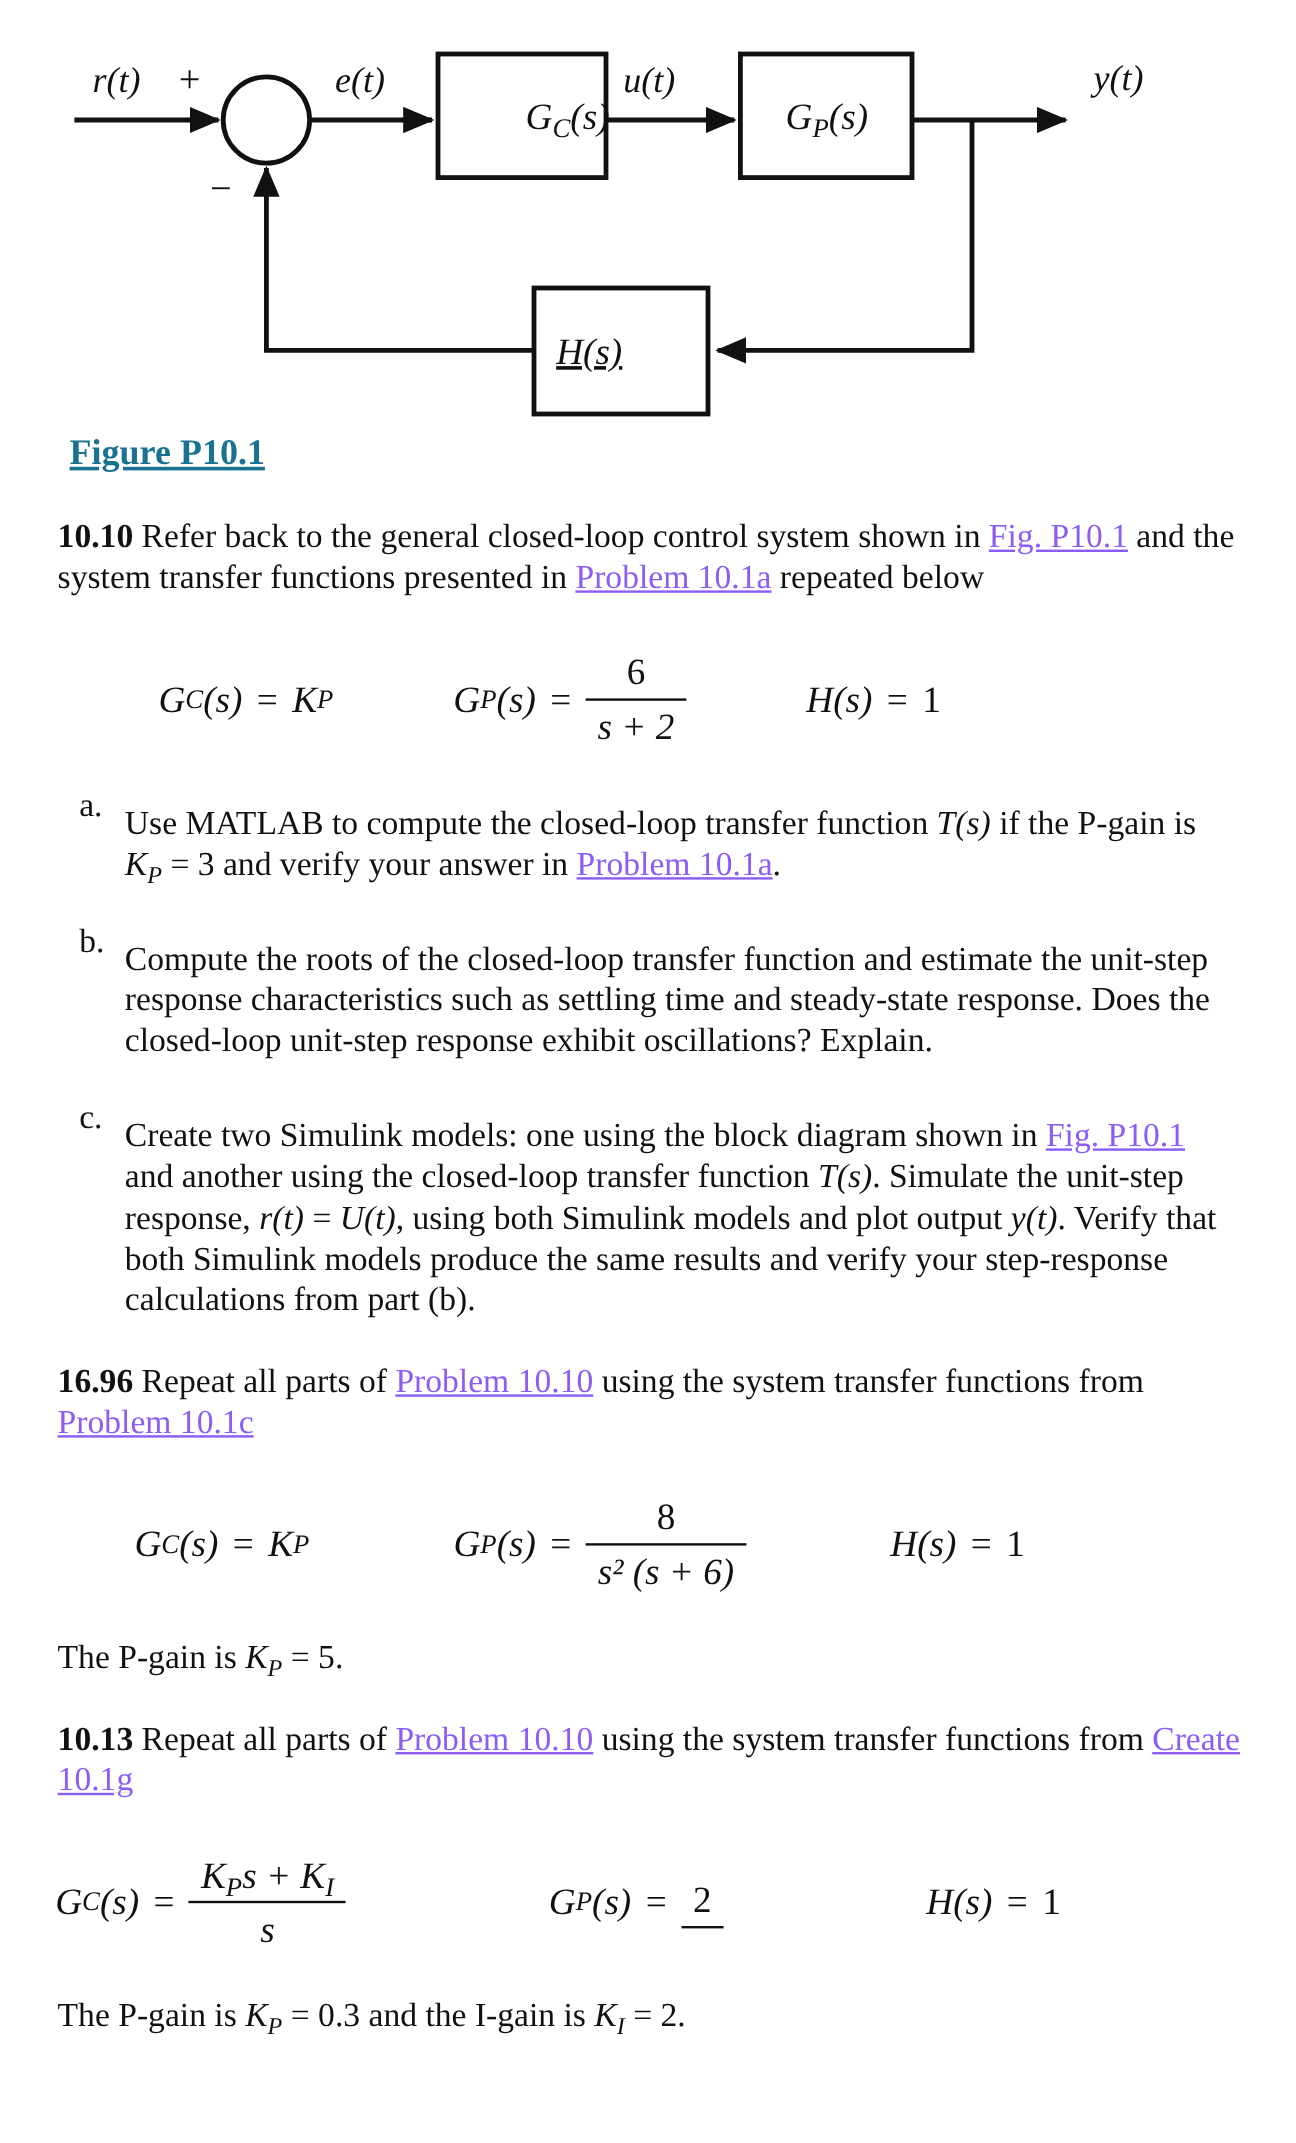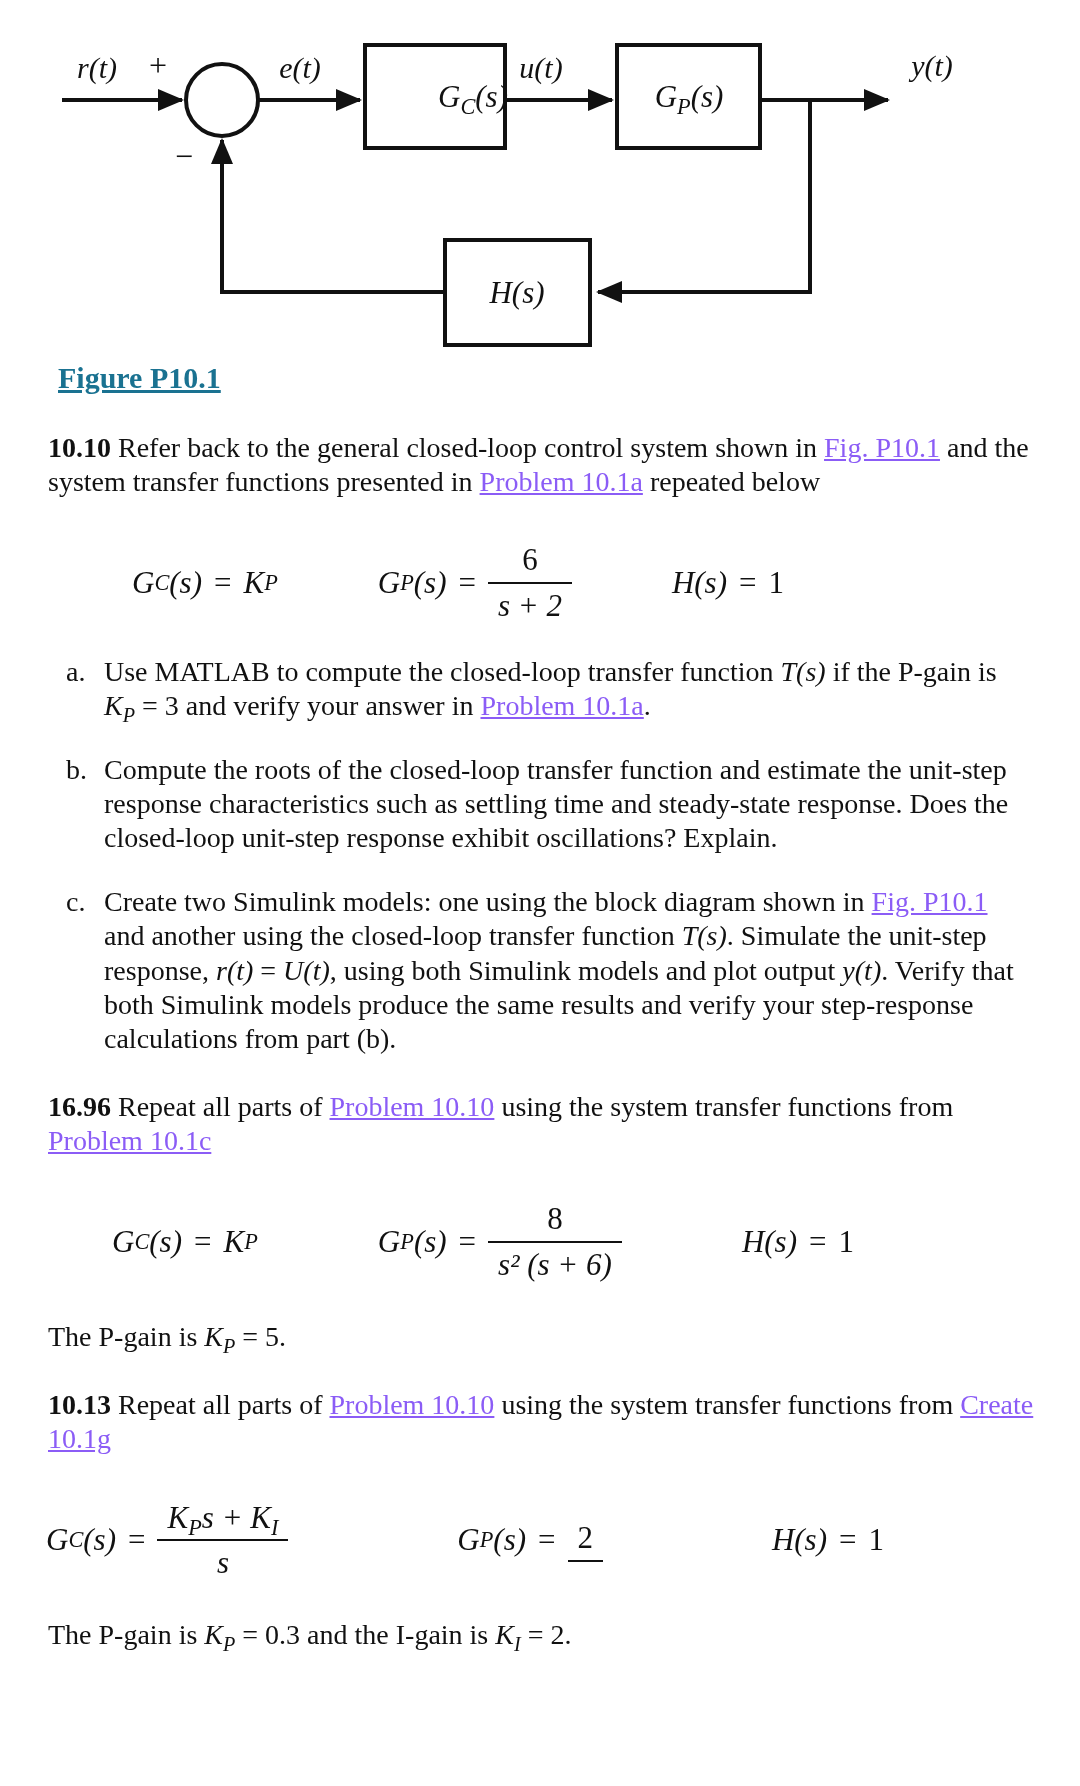--- a/index.html
+++ b/index.html
@@ -49,21 +49,21 @@
   
   p.body { margin: 34px 46px 0 48px; }
   .pnum { font-weight: bold; }
   .lnk { color: #8b5cf6; text-decoration: underline; cursor: pointer; }
   .it { font-style: italic; }
   .ksub { font-style: italic; }
 
   
   .list-item { display: flex; margin: 30px 46px 0 66px; }
   .list-marker { flex: none; width: 38px; }
-  .list-text { flex: 1; }
+  .list-text { flex: 1; margin-top: 15px; }
 
   
   .eqrow {
     display: flex;
     justify-content: space-between;
     align-items: center;
     font-size: 31px;
     margin-top: 42px;
   }
   .eqrow-1 { padding: 0 296px 0 132px; }
@@ -120,21 +120,21 @@
 
   <span class="dlabel" style="left:97px; top:68px;">r(t)</span>
   <span class="dsign" style="left:158px; top:66px;">+</span>
   <span class="dsign" style="left:184px; top:157px;">−</span>
   <span class="dlabel" style="left:300px; top:68px;">e(t)</span>
   <span class="dlabel" style="left:541px; top:68px;">u(t)</span>
   <span class="dlabel" style="left:932px; top:66px;">y(t)</span>
 
   <span class="dlabel block-label" style="left:435px; top:97px;margin-left:38px;"><span>G</span><sub>C</sub><span>(s)</span></span>
   <span class="dlabel block-label" style="left:689px; top:97px;text-align:right;"><span>G</span><sub>P</sub><span>(s)</span></span>
-  <span class="dlabel block-label" style="left:517px; top:293px;">H(s)</span>
+  <span class="dlabel block-label" style="left:491px; top:293px;text-decoration:underline;">H(s)</span>
 </div>
 
 
 <span class="caption">Figure P10.1</span>
 
 
 <p class="body"><span class="pnum">10.10</span><span> Refer back to the general closed-loop control system shown in </span><span class="lnk">Fig. P10.1</span><span> and the system transfer functions presented in </span><span class="lnk">Problem 10.1a</span><span> repeated below</span></p>
 
 
 <div class="eqrow eqrow-1">

